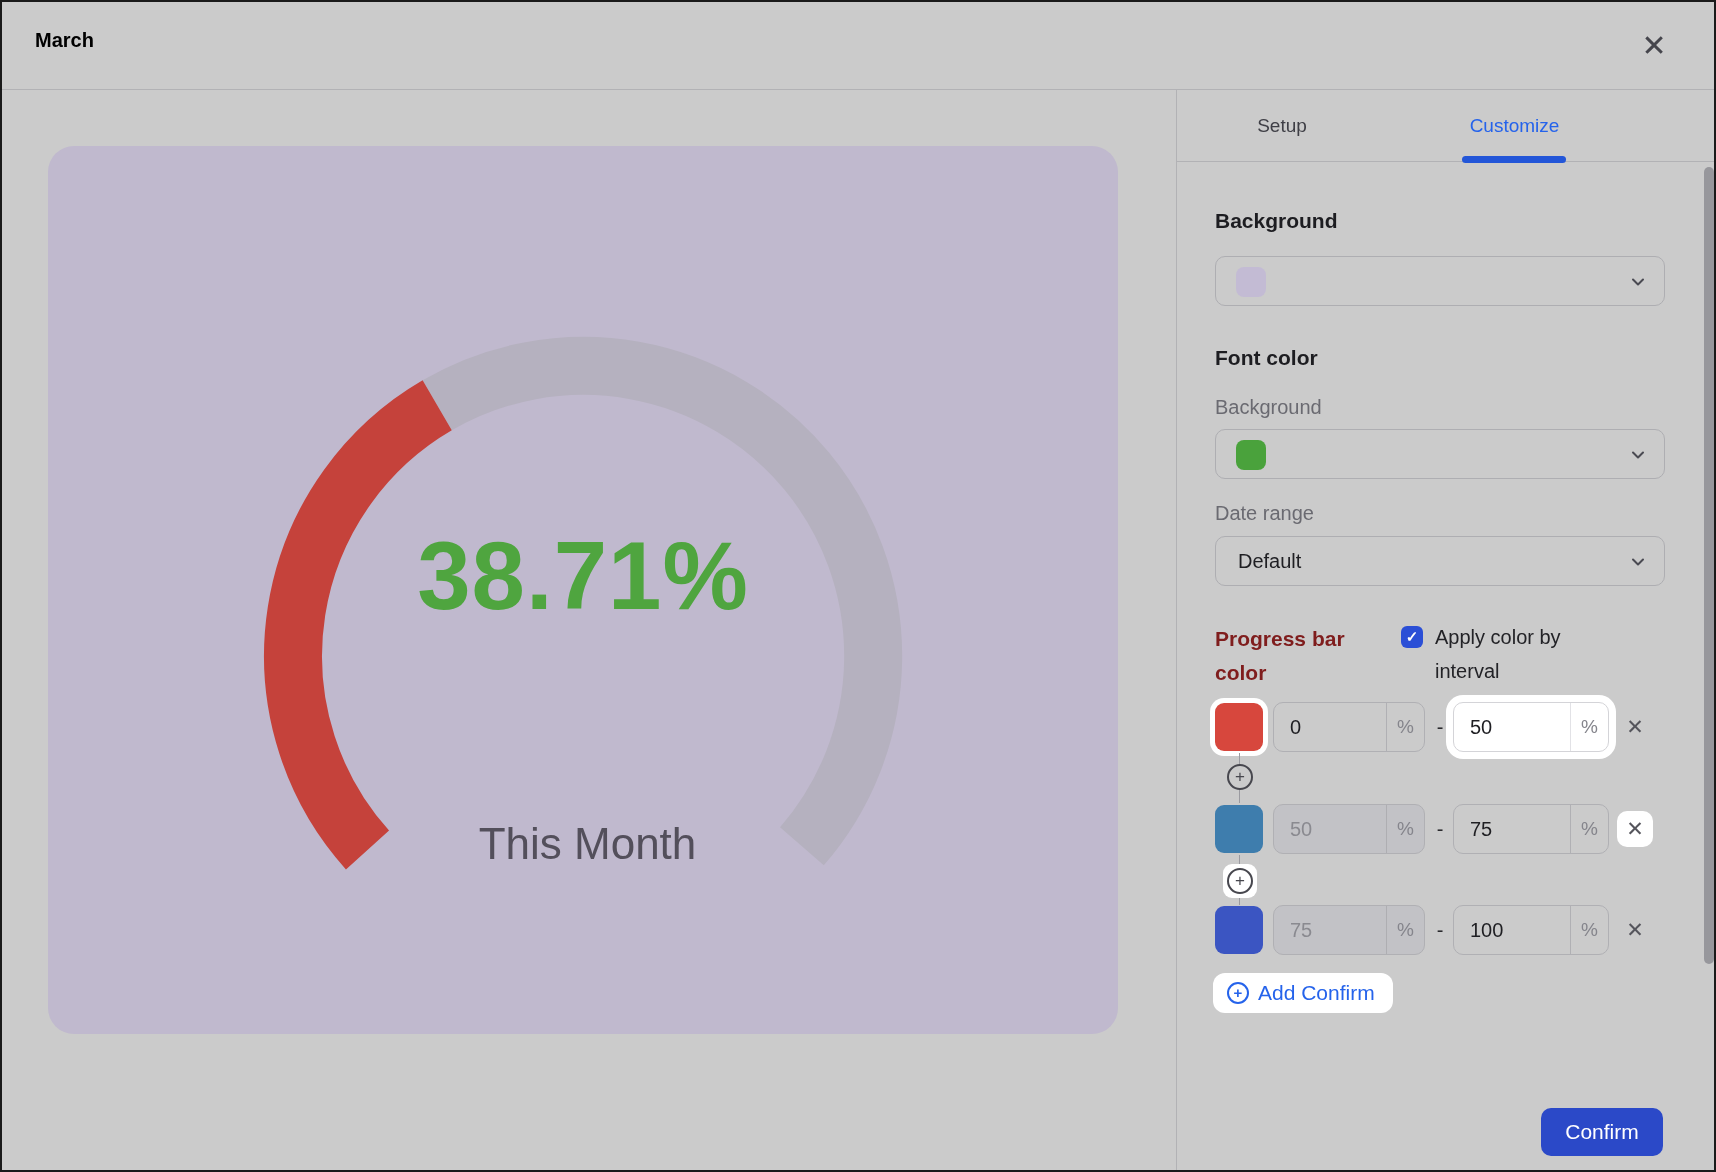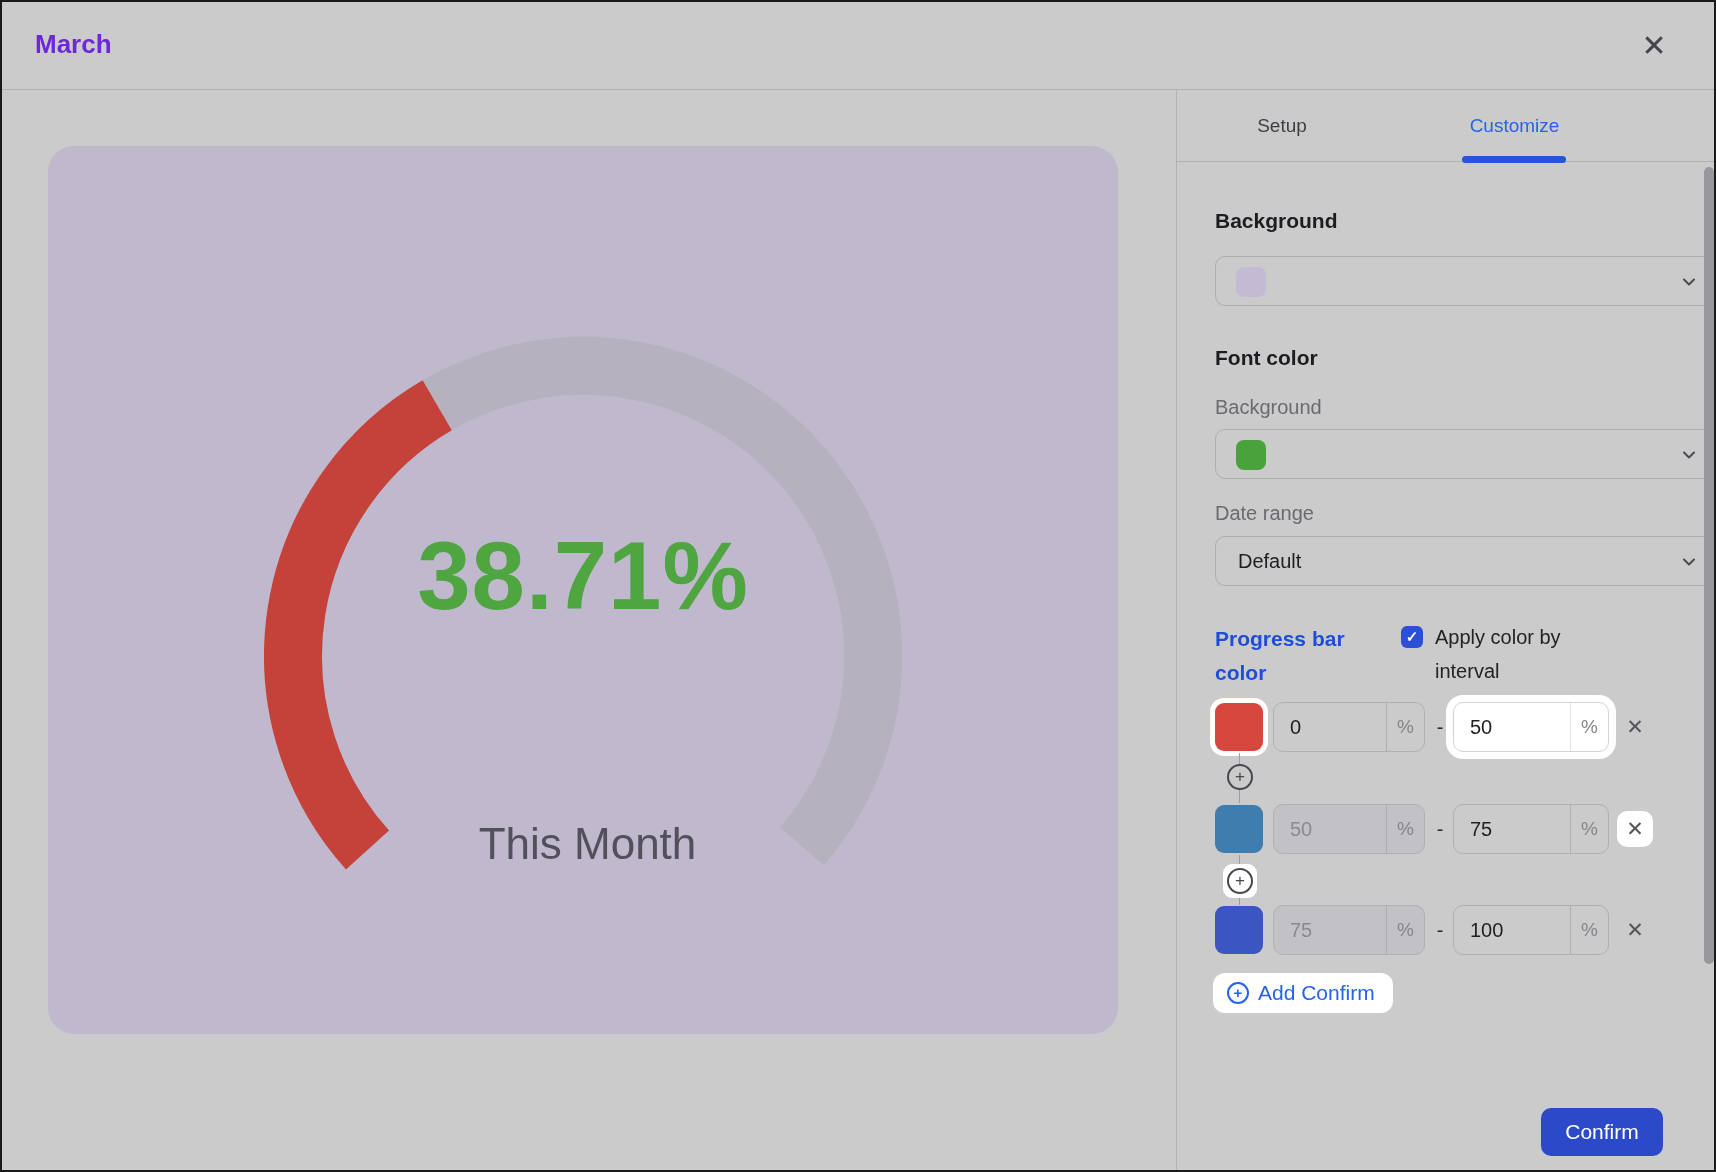--- a/index.html
+++ b/index.html
@@ -7,48 +7,48 @@
   body {
     position: relative;
     background: #cbcbcb;
     border: 2px solid #1a1a1a;
     overflow: hidden;
     font-family: "Liberation Sans", sans-serif;
     color: #1d1d21;
   }
   
   .header { position:absolute; left:0; top:0; right:0; height:88px; border-bottom:1px solid #b2b2b5; }
-  .title { position:absolute; left:33px; top:27px; font-size:26px; font-weight:700; color:#6d28d9; }
+  .title { position:absolute; left:33px; top:27px; font-size:20px; font-weight:700; color:#000000; }
   .close-btn { position:absolute; right:40px; top:22px; width:40px; height:44px; background:none; border:none;
     font-size:30px; color:#45454c; cursor:pointer; line-height:44px; text-align:center; }
   
   .card { position:absolute; left:46px; top:144px; width:1070px; height:888px; border-radius:26px; }
   .gauge-svg { position:absolute; left:0; top:0; }
   .gauge-value { position:absolute; left:0; right:0; top:380px; text-align:center;
     font-size:96px; font-weight:700; line-height:100px; letter-spacing:1px; }
   .gauge-caption { position:absolute; left:9px; right:0; top:672px; text-align:center;
     font-size:44px; font-weight:400; color:#534f5b; line-height:52px; }
   
   .v-divider { position:absolute; left:1174px; top:88px; bottom:0; width:1px; background:#b2b2b5; }
   .panel { position:absolute; left:1175px; top:88px; width:541px; height:1084px; }
   .tabs { position:absolute; left:0; top:0; width:100%; height:72px; border-bottom:1px solid #b2b2b5; }
   .tab { position:absolute; top:0; height:72px; line-height:72px; text-align:center; background:none; border:none;
     font-size:19px; color:#3f3f46; cursor:pointer; font-family:inherit; }
   .tab.setup { left:30px; width:150px; }
   .tab.customize { left:260px; width:155px; color:#2563eb; font-weight:500; }
   .tab-underline { position:absolute; left:285px; bottom:-2px; width:104px; height:7px; border-radius:4px; background:#2356d8; }
   .sec-label { position:absolute; left:38px; font-size:21px; font-weight:600; color:#1d1d21; line-height:26px; }
   .sub-label { position:absolute; left:38px; font-size:20px; font-weight:400; color:#6a6a71; line-height:26px; }
-  .dd { position:absolute; left:38px; width:501px; height:50px; border:1px solid #aeaeb2; border-radius:10px;
+  .dd { position:absolute; left:38px; width:450px; height:50px; border:1px solid #aeaeb2; border-radius:10px;
     background:transparent; cursor:pointer; }
   .dd-swatch { position:absolute; left:20px; top:10px; width:30px; height:30px; border-radius:8px; }
   .dd-text { position:absolute; left:22px; top:0; line-height:48px; font-size:20px; color:#1f1f23; }
   .chev { position:absolute; right:16px; top:15px; }
   
-  .pb-label { position:absolute; left:38px; top:532px; width:160px; font-size:21px; font-weight:600; line-height:34px; color:#1d4ed8; }
+  .pb-label { position:absolute; left:38px; top:532px; width:160px; font-size:21px; font-weight:600; line-height:34px; color:#7f1d1d; }
   .checkbox { position:absolute; left:224px; top:536px; width:22px; height:22px; border-radius:6px;
     color:#fff; font-size:15px; font-weight:700; text-align:center; line-height:22px; border:none; cursor:pointer; }
   .apply-label { position:absolute; left:258px; top:530px; width:180px; font-size:20px; line-height:34px; color:#232327; }
   
   .irow { position:absolute; left:0; width:100%; height:50px; }
   .swatch { position:absolute; left:38px; top:1px; width:48px; height:48px; border-radius:9px; border:none; cursor:pointer; }
   .swatch.ring { box-shadow:0 0 0 5px #ffffff; }
   .igroup { position:absolute; top:0; height:50px; border:1px solid #b0b0b4; border-radius:10px; display:flex; overflow:hidden; }
   .igroup.from { left:96px; width:152px; }
   .igroup.to { left:276px; width:156px; }

